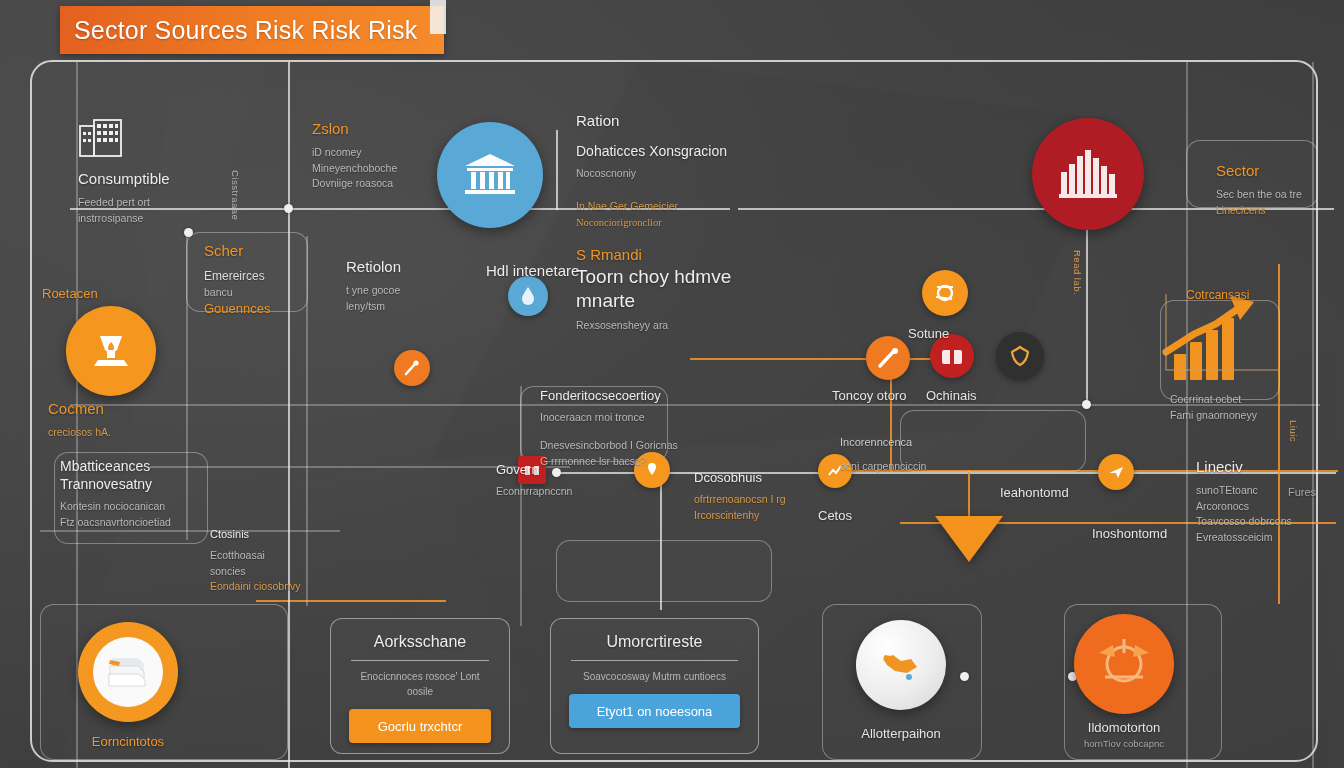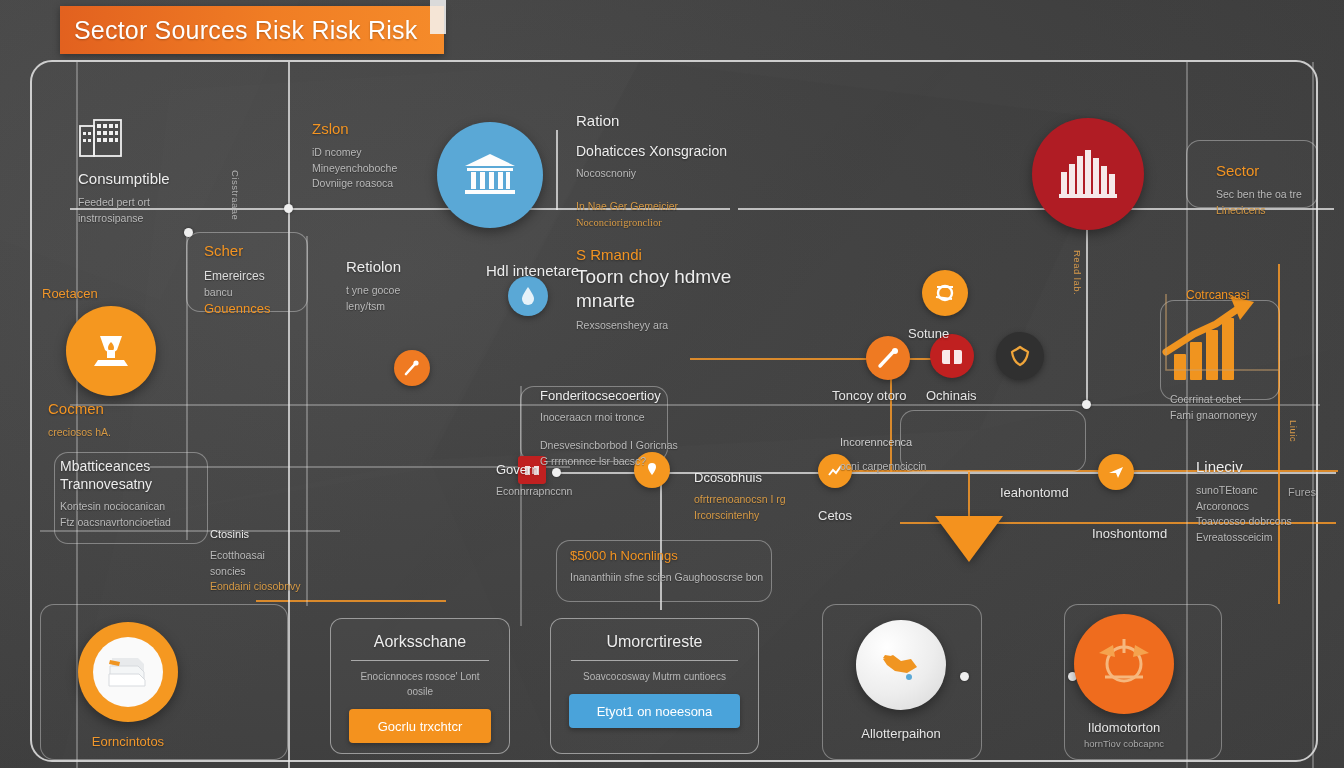--- a/index.html
+++ b/index.html
@@ -382,24 +382,20 @@
     <div class="t-s" style="margin-top:0;">Ftz oacsnavrtoncioetiad</div>
   </div>
 
   <div class="tblk" style="left:210px;top:528px;width:140px;">
     <div class="t-h" style="font-size:11px;">Ctosinis</div>
     <div class="t-s">Ecotthoasai</div>
     <div class="t-s" style="margin-top:0;">soncies</div>
     <div class="t-s org" style="margin-top:0;">Eondaini ciosobnvy</div>
   </div>
 
-  <div class="tblk" style="left:570px;top:548px;width:200px;">
-    <div class="t-h org" style="font-size:13px;">$5000 h  Nocnlings</div>
-    <div class="t-s">Inananthiin sfne scien  Gaughooscrse bon</div>
-  </div>
 
 
   <div class="tblk" style="left:694px;top:470px;width:140px;">
     <div class="t-h" style="font-size:13px;">Dcosobhuis</div>
     <div class="t-s org">ofrtrrenoanocsn   I rg</div>
     <div class="t-s org" style="margin-top:0;">Ircorscintenhy</div>
   </div>
 
   <div class="tblk" style="left:840px;top:428px;width:150px;">
     <div class="t-s" style="font-size:11px;color:#ccc;">Incorenncenca</div>

